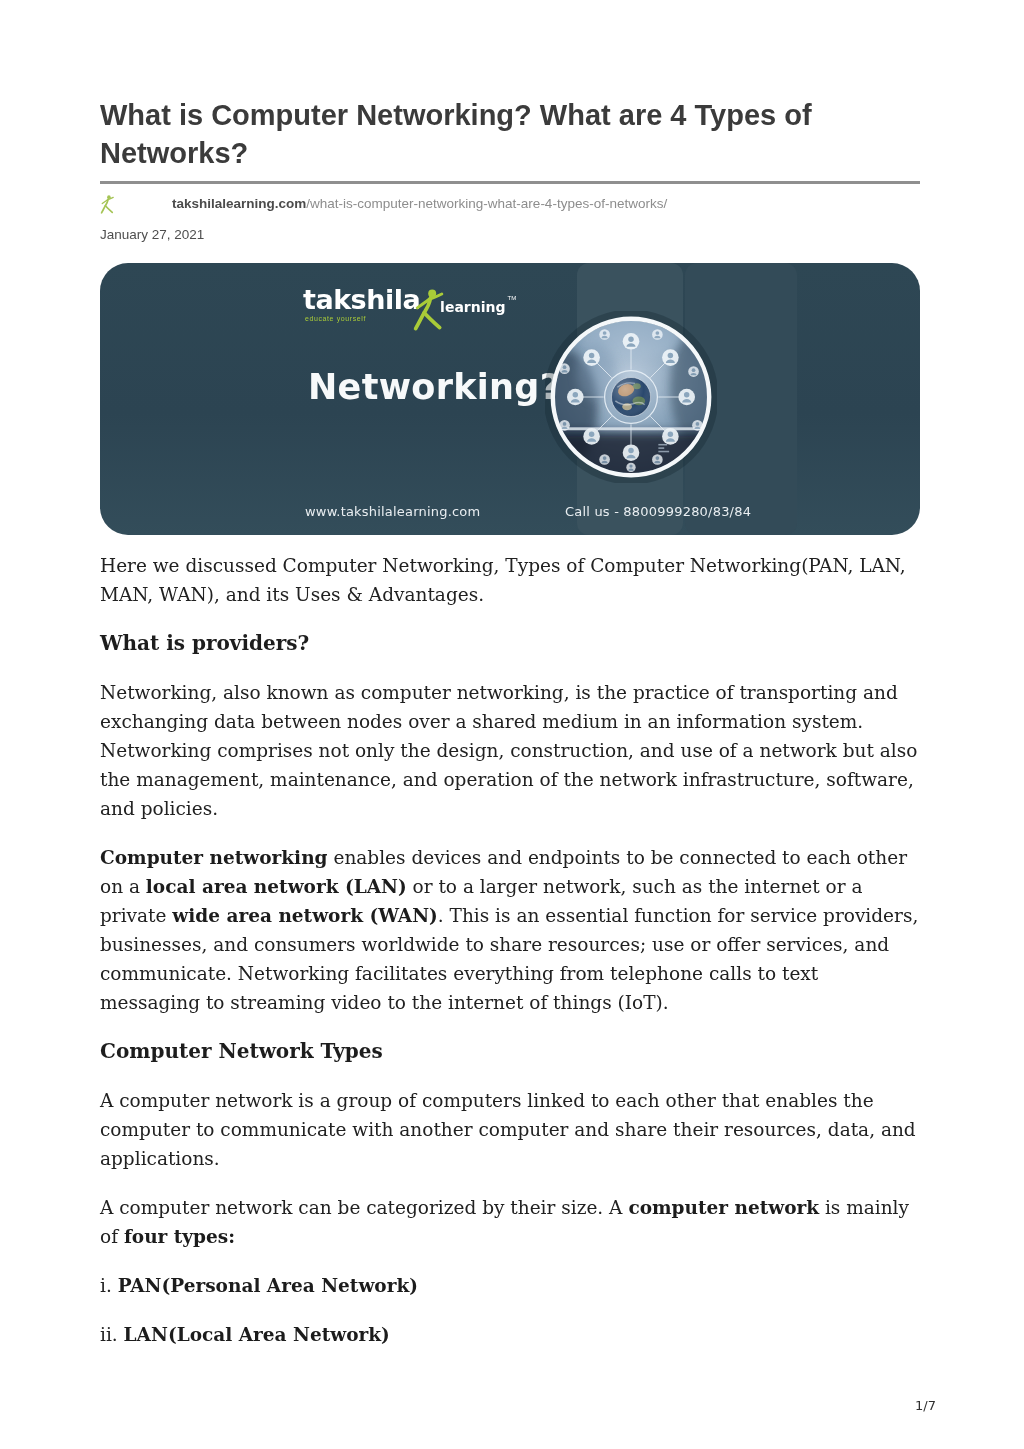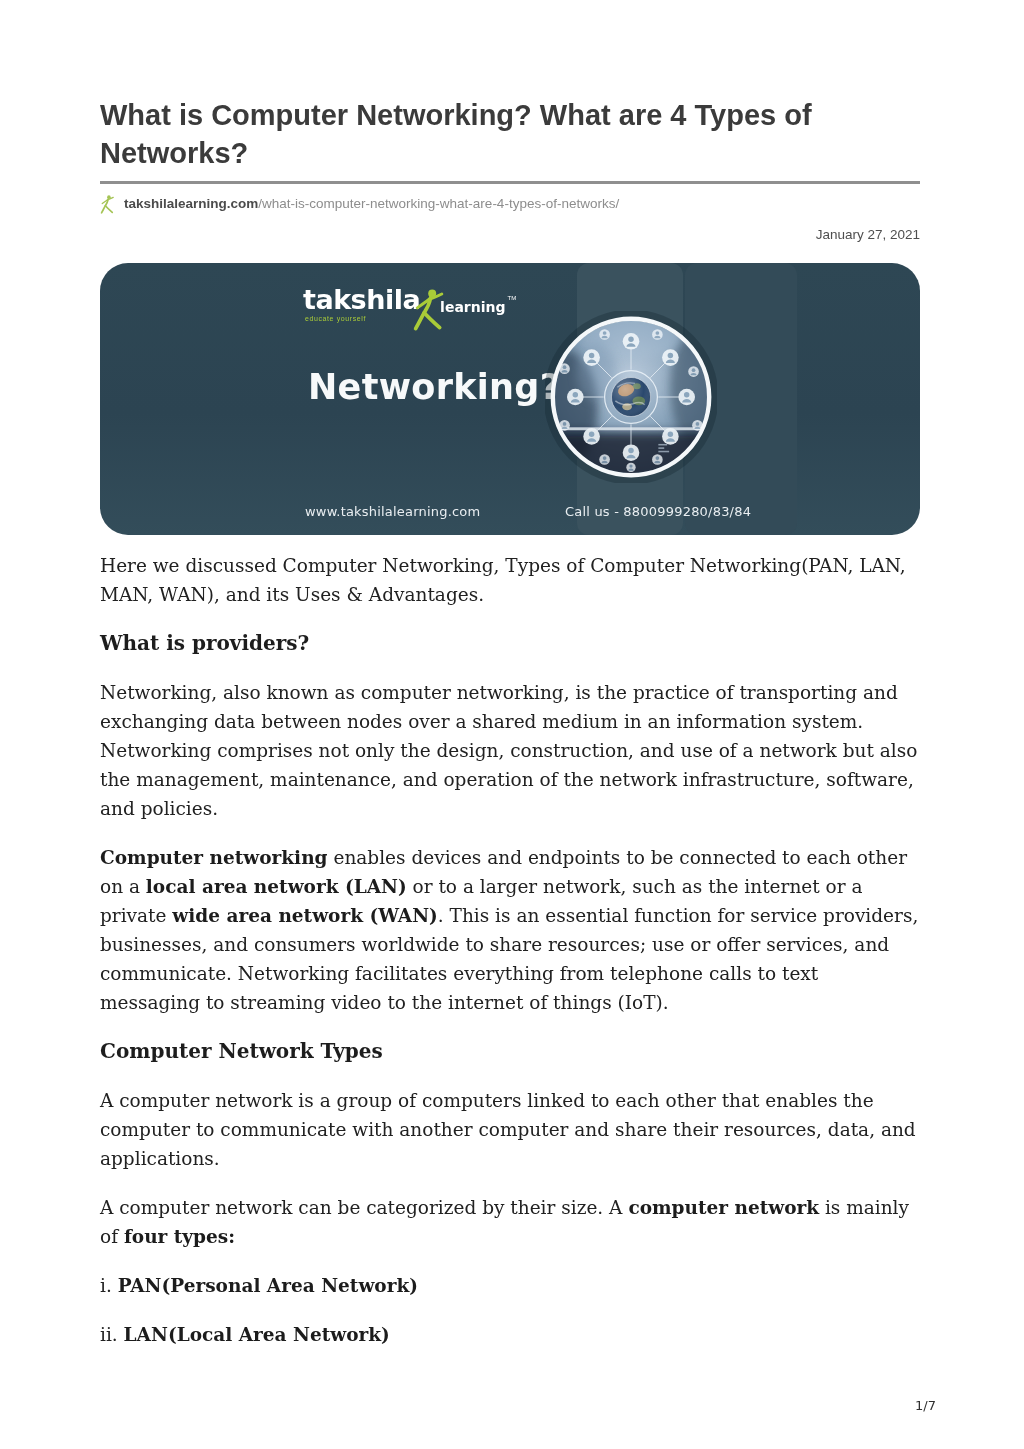--- a/index.html
+++ b/index.html
@@ -31,26 +31,26 @@
   }
   .meta-row {
     margin-top: 10px;
     display: flex;
     align-items: center;
     font-size: 13.5px;
     line-height: 20px;
   }
   .site-icon { width: 15px; height: 19px; margin-right: 9px; flex: none; }
   .site-icon svg { width: 100%; height: 100%; display: block; }
-  .source-link { text-decoration: none; cursor: pointer; }
+  .source-link { text-decoration: none; cursor: pointer; margin-left: 48px; }
   .source-domain { font-weight: 700; color: #4b4b4b; }
   .source-path { color: #8d8d8d; }
   .date-row {
     margin-top: 13px;
-    text-align: right;
+    text-align: left;
     font-size: 13.5px;
     color: #4e4e4e;
   }
   
   .hero {
     position: relative;
     margin-top: 21px;
     width: 820px;
     height: 272px;
     background: linear-gradient(180deg, #2e4754 0%, #2c4452 55%, #334d5a 100%);

